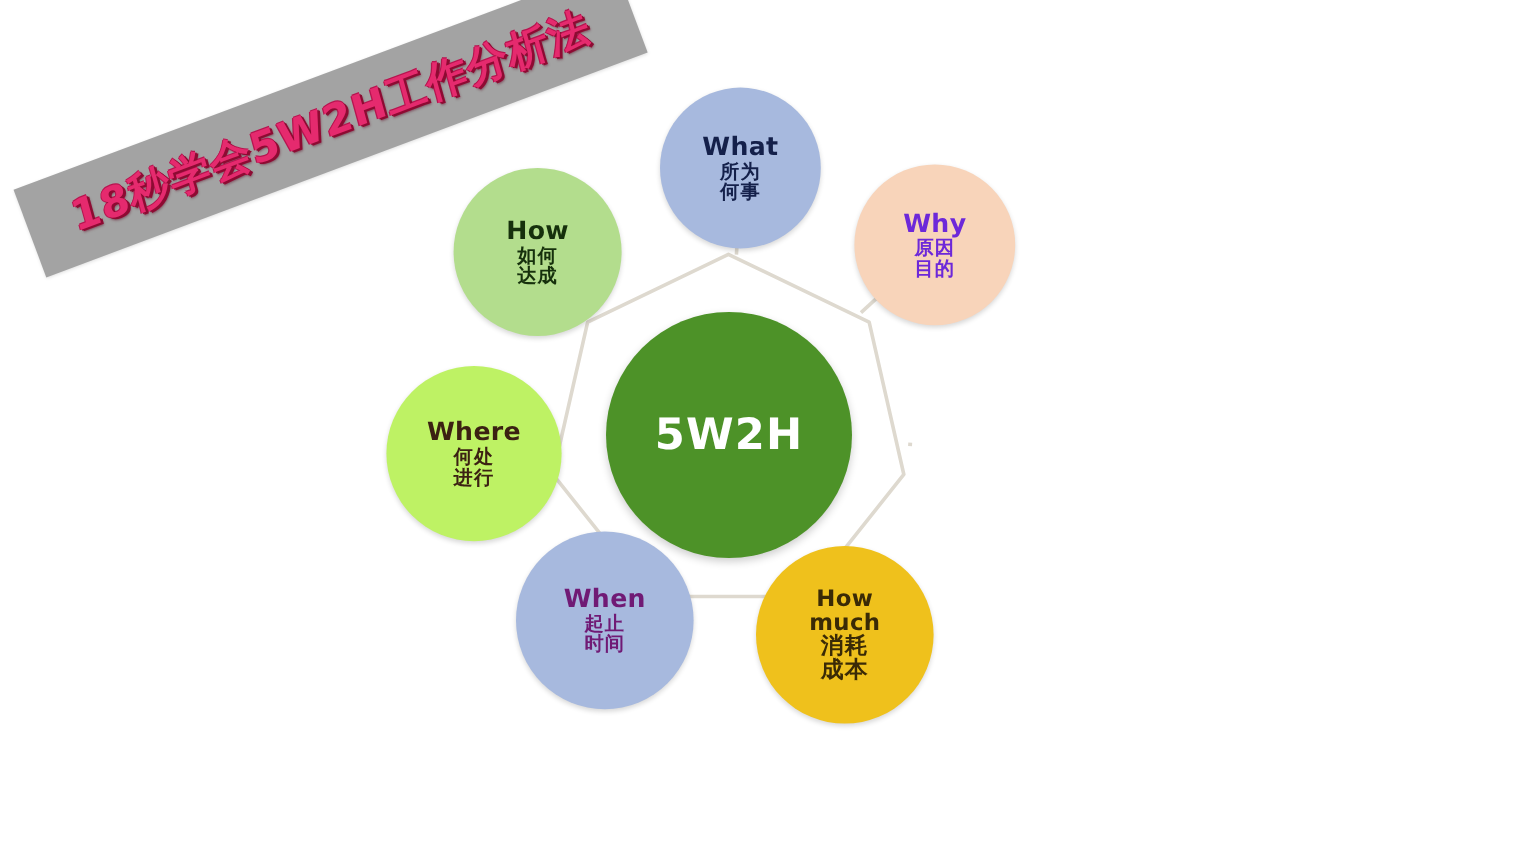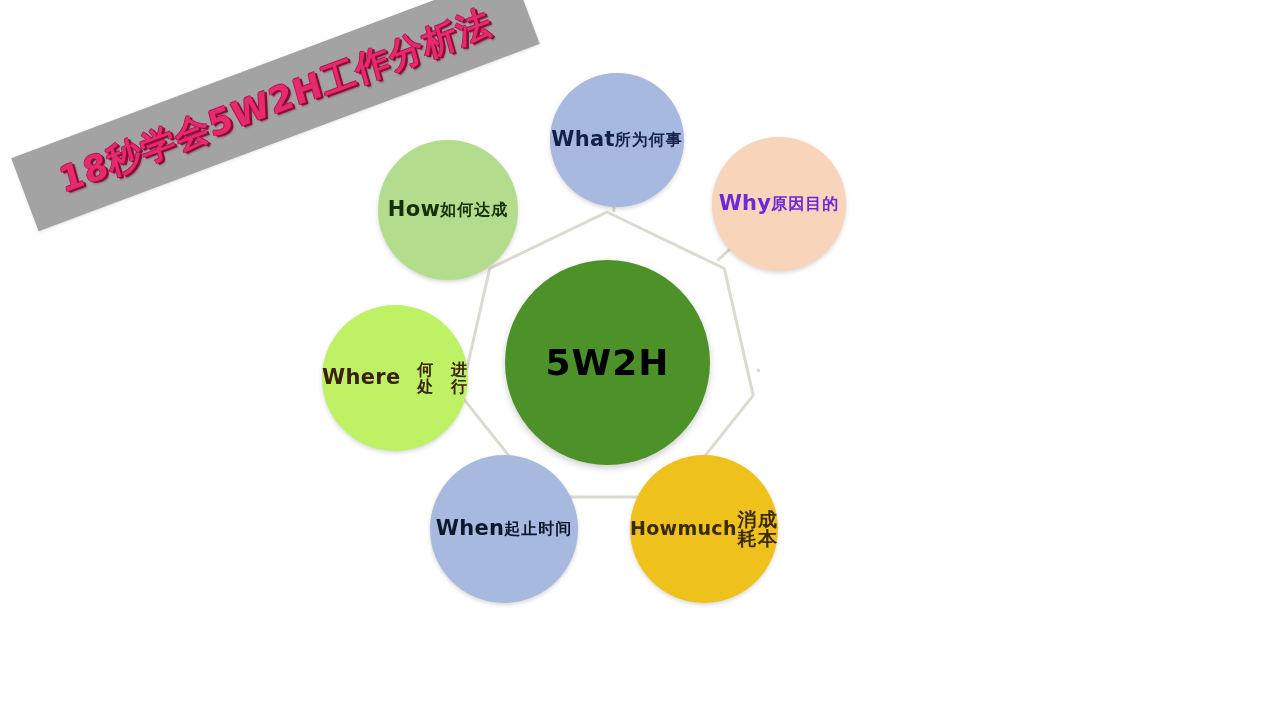--- a/index.html
+++ b/index.html
@@ -73,21 +73,21 @@
     left: 0;
     top: 0;
     width: 640px;
     height: 610px;
   }
 
   .node {
     position: absolute;
     border-radius: 50%;
     display: flex;
-    flex-direction: row;
+    flex-direction: column;
     align-items: center;
     justify-content: center;
     box-sizing: border-box;
     text-align: right;
     box-shadow: 0 2px 4px rgba(0,0,0,0.16);
   }
   .node .en {
     font-family: "DejaVu Sans", sans-serif;
     font-weight: bold;
     font-size: 21px;
@@ -143,40 +143,40 @@
           <line x1="417.5" y1="205.5" x2="431.1" y2="193.0" stroke="#ded9cf" stroke-width="3"></line>
           <line x1="456.8" y1="315.2" x2="460.1" y2="315.4" stroke="#ded9cf" stroke-width="3"></line>
           <line x1="382.3" y1="436.7" x2="367.8" y2="411.7" stroke="#ded9cf" stroke-width="3"></line>
           <line x1="228.3" y1="434.7" x2="241.8" y2="412.7" stroke="#ded9cf" stroke-width="3"></line>
           <line x1="157.4" y1="318.3" x2="165.8" y2="317.7" stroke="#ded9cf" stroke-width="3"></line>
           <line x1="198.6" y1="203.3" x2="197.2" y2="202.0" stroke="#ded9cf" stroke-width="3"></line>
         </g>
     </svg>
 
     <div id="center-node" style="background: rgb(77, 146, 40);">
-      <span id="center-label" style="color: #000000;">5W2H</span>
+      <span id="center-label" style="color: #ffffff;">5W2H</span>
     </div>
 
   <div class="node" style="left: 250px; top: 18px; width: 134px; height: 134px; background: rgb(167, 185, 222); color: rgb(20, 32, 74);">
         <div class="en">What</div>
         <div class="cn">所为</div>
         <div class="cn">何事</div>
       </div>
       <div class="node" style="left: 412px; top: 82px; width: 134px; height: 134px; background: rgb(248, 212, 186); color: #6d28d9;">
         <div class="en">Why</div>
         <div class="cn">原因</div>
         <div class="cn">目的</div>
       </div>
       <div class="node compact" style="left: 330px; top: 400px; width: 148px; height: 148px; background: rgb(239, 193, 28); color: rgb(58, 42, 6);">
         <div class="en">How</div>
         <div class="en">much</div>
         <div class="cn">消耗</div>
         <div class="cn">成本</div>
       </div>
-      <div class="node" style="left: 130px; top: 400px; width: 148px; height: 148px; background: rgb(167, 185, 222); color: #0f172a;">
+      <div class="node" style="left: 130px; top: 388px; width: 148px; height: 148px; background: rgb(167, 185, 222); color: #701a75;">
         <div class="en">When</div>
         <div class="cn">起止</div>
         <div class="cn">时间</div>
       </div>
       <div class="node" style="left: 22px; top: 250px; width: 146px; height: 146px; background: #bef264; color: rgb(59, 33, 18);">
         <div class="en">Where</div>
         <div class="cn">何处</div>
         <div class="cn">进行</div>
       </div>
       <div class="node" style="left: 78px; top: 85px; width: 140px; height: 140px; background: rgb(179, 221, 141); color: rgb(22, 48, 12);">

